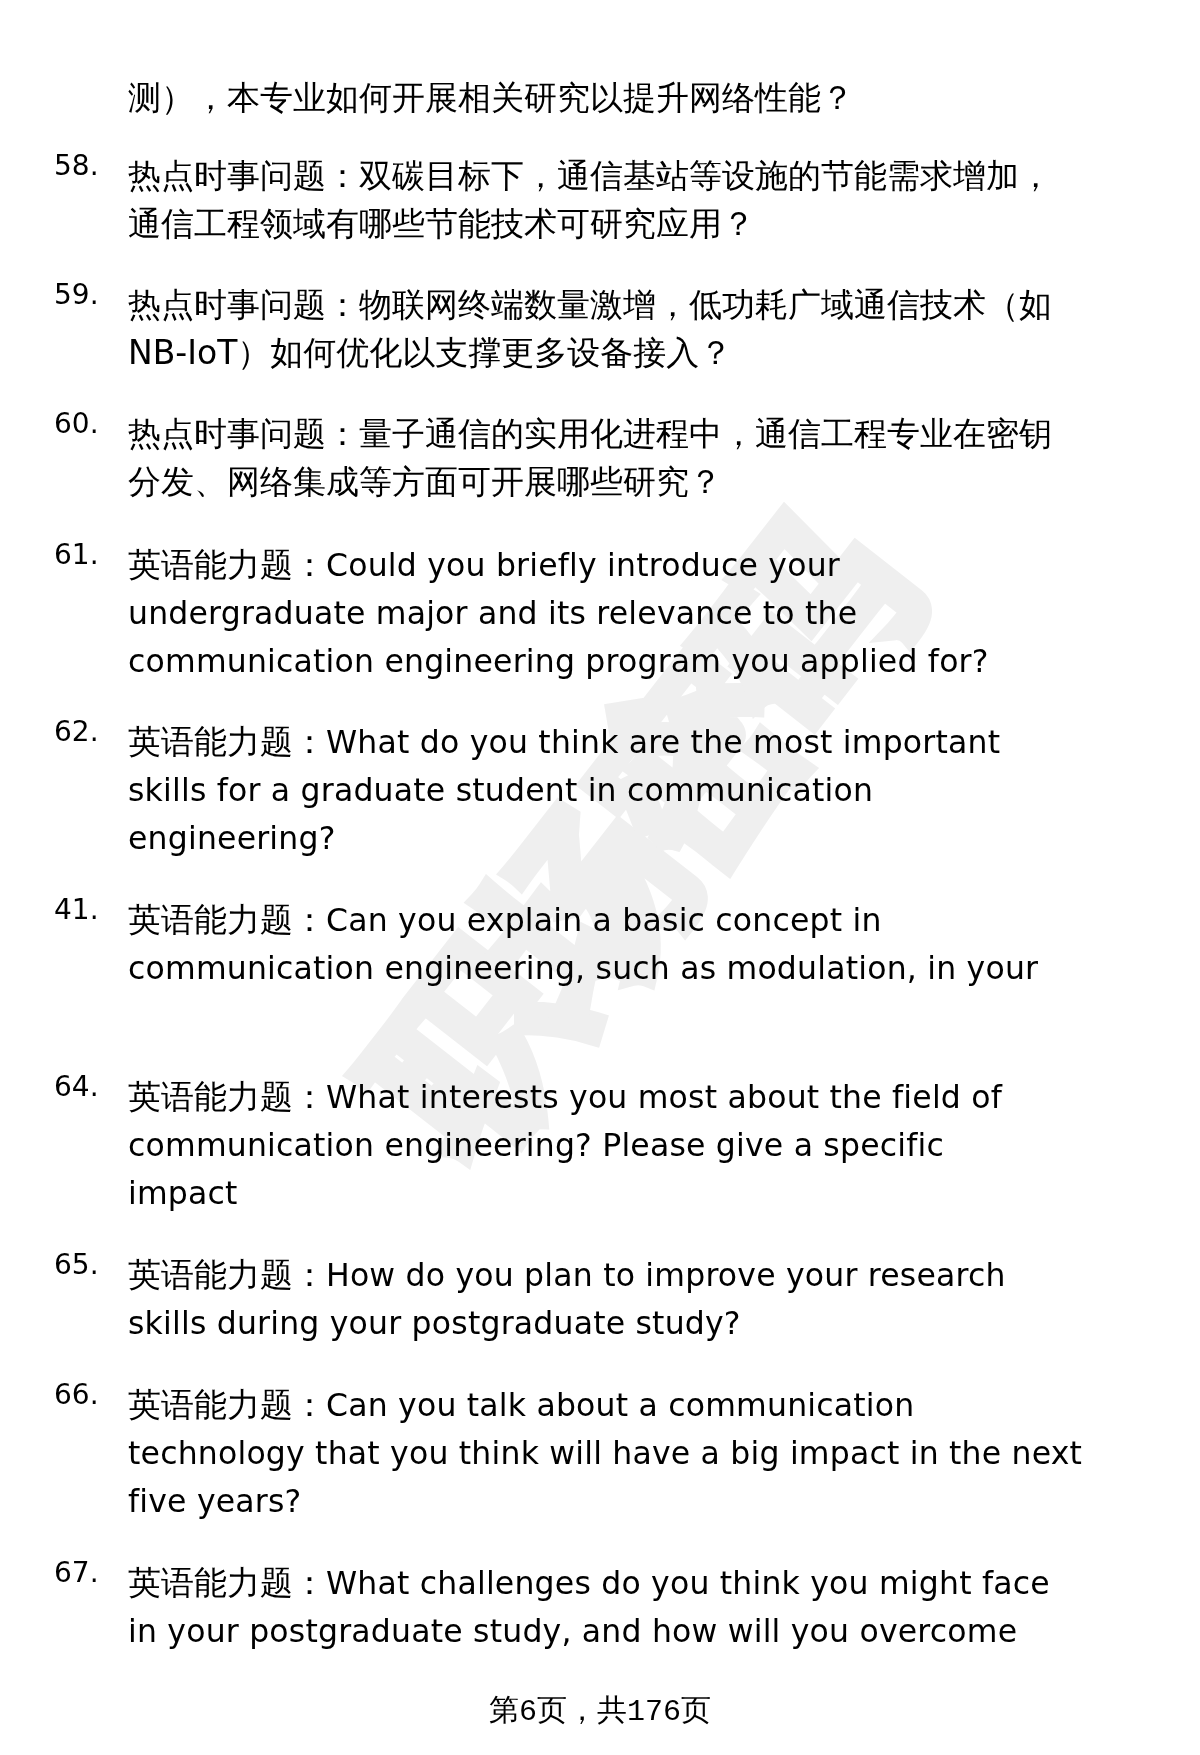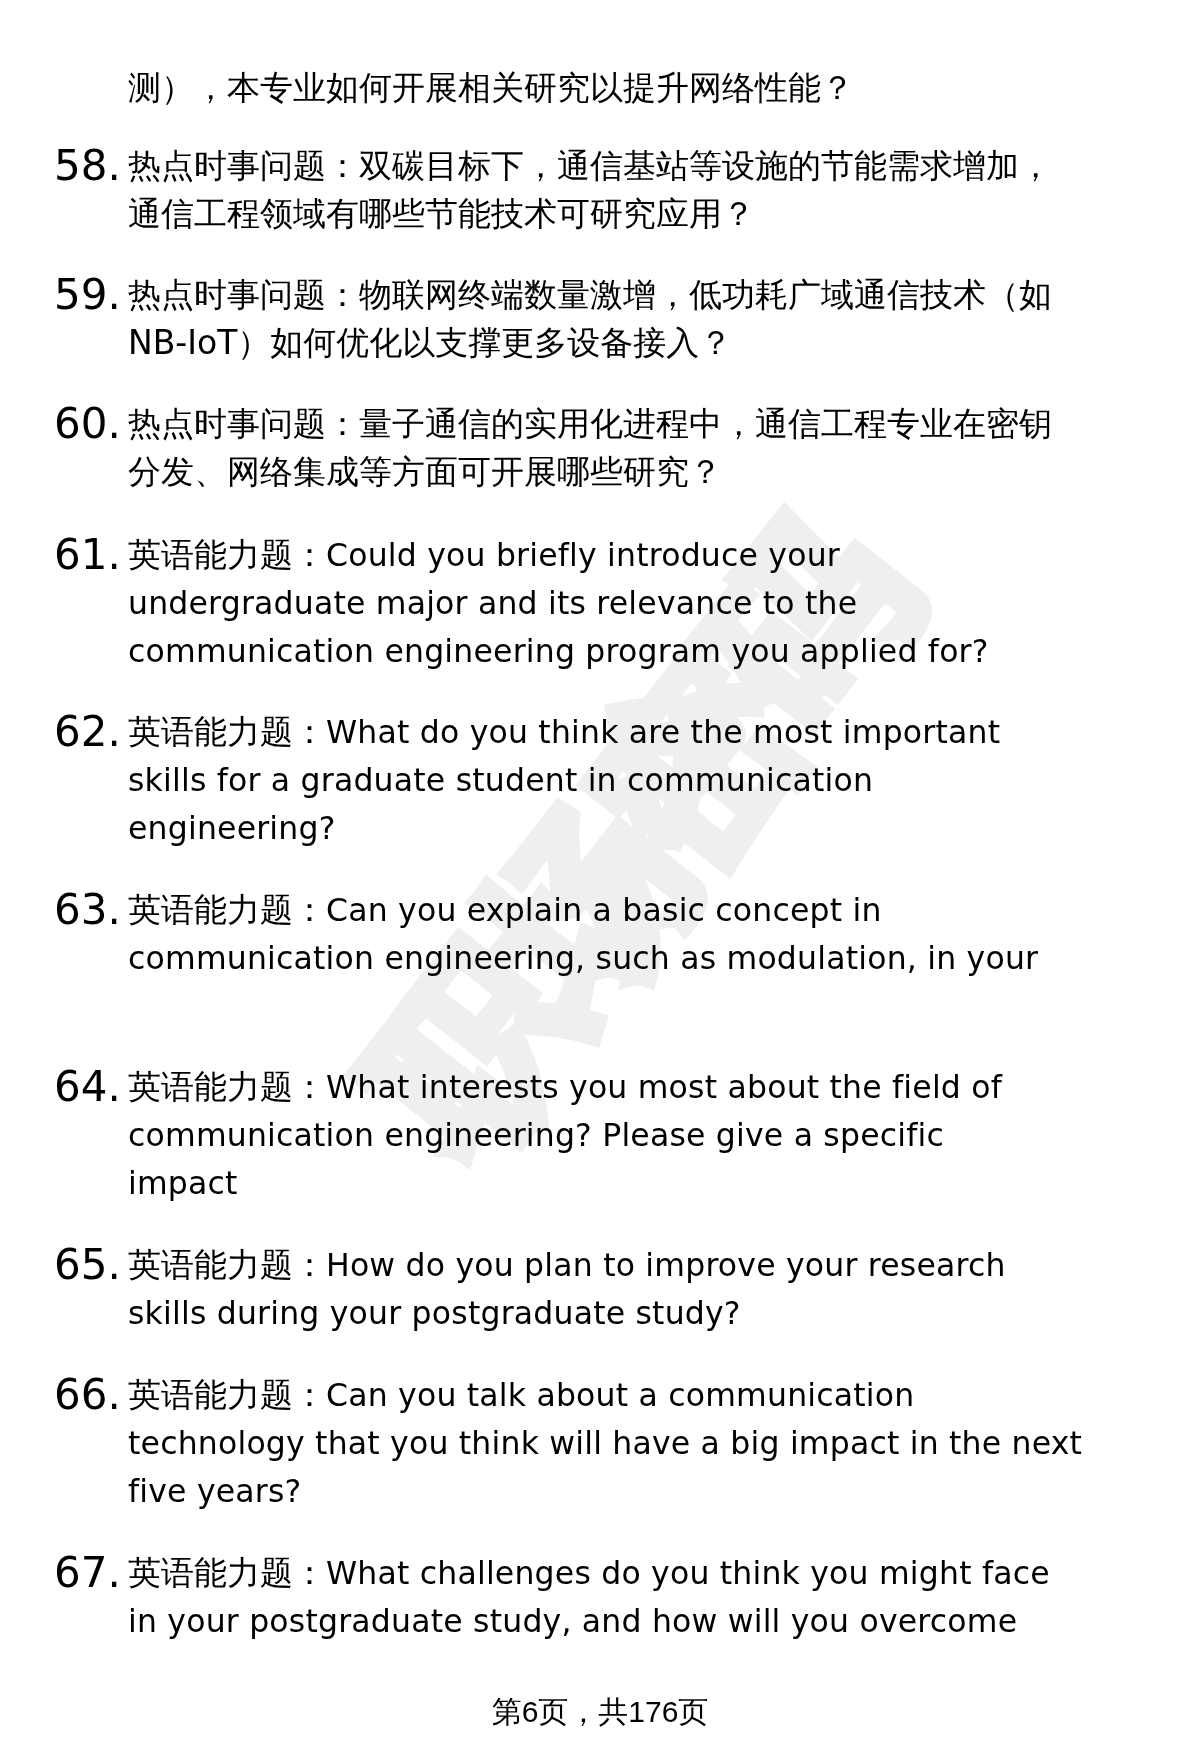--- a/index.html
+++ b/index.html
@@ -47,29 +47,29 @@
     }
     .item {
       position: absolute;
       left: 0;
       width: 1200px;
     }
     .num {
       position: absolute;
       left: 54px;
       top: 0;
-      font-size: 42px;
+      font-size: 28px;
       line-height: 48px;
       font-family: "DejaVu Sans", sans-serif;
       letter-spacing: 0px;
     }
     .body-text {
       position: absolute;
       left: 128px;
-      top: 0;
+      top: 10px;
       width: 1040px;
       font-size: 33px;
       line-height: 48px;
       font-family: "DejaVu Sans", sans-serif;
     }
     .line {
       display: block;
       white-space: nowrap;
       height: 48px;
     }
@@ -78,21 +78,21 @@
       letter-spacing: 0.2px;
     }
     .footer {
       position: absolute;
       left: 0;
       width: 1200px;
       top: 1690px;
       text-align: center;
       font-size: 30px;
       line-height: 44px;
-      font-family: Liberation Sans, sans-serif;
+      font-family: Liberation Mono, monospace;
     }
   </style>
 </head>
 <body>
 
 <div class="watermark">
   <div class="watermark-text">职场密码</div>
 </div>
 
 <div class="page">
@@ -139,21 +139,21 @@
   <div class="item" style="top:708px;">
     <span class="num">62.</span>
     <div class="body-text">
       <span class="line"><span>英语能力题：</span><span class="en">What do you think are the most important</span></span>
       <span class="line en">skills for a graduate student in communication</span>
       <span class="line en">engineering?</span>
     </div>
   </div>
 
   <div class="item" style="top:886px;">
-    <span class="num">63.</span>
+    <span class="num">41.</span>
     <div class="body-text">
       <span class="line"><span>英语能力题：</span><span class="en">Can you explain a basic concept in</span></span>
       <span class="line en">communication engineering, such as modulation, in your</span>
     </div>
   </div>
 
   <div class="item" style="top:1063px;">
     <span class="num">64.</span>
     <div class="body-text">
       <span class="line"><span>英语能力题：</span><span class="en">What interests you most about the field of</span></span>

